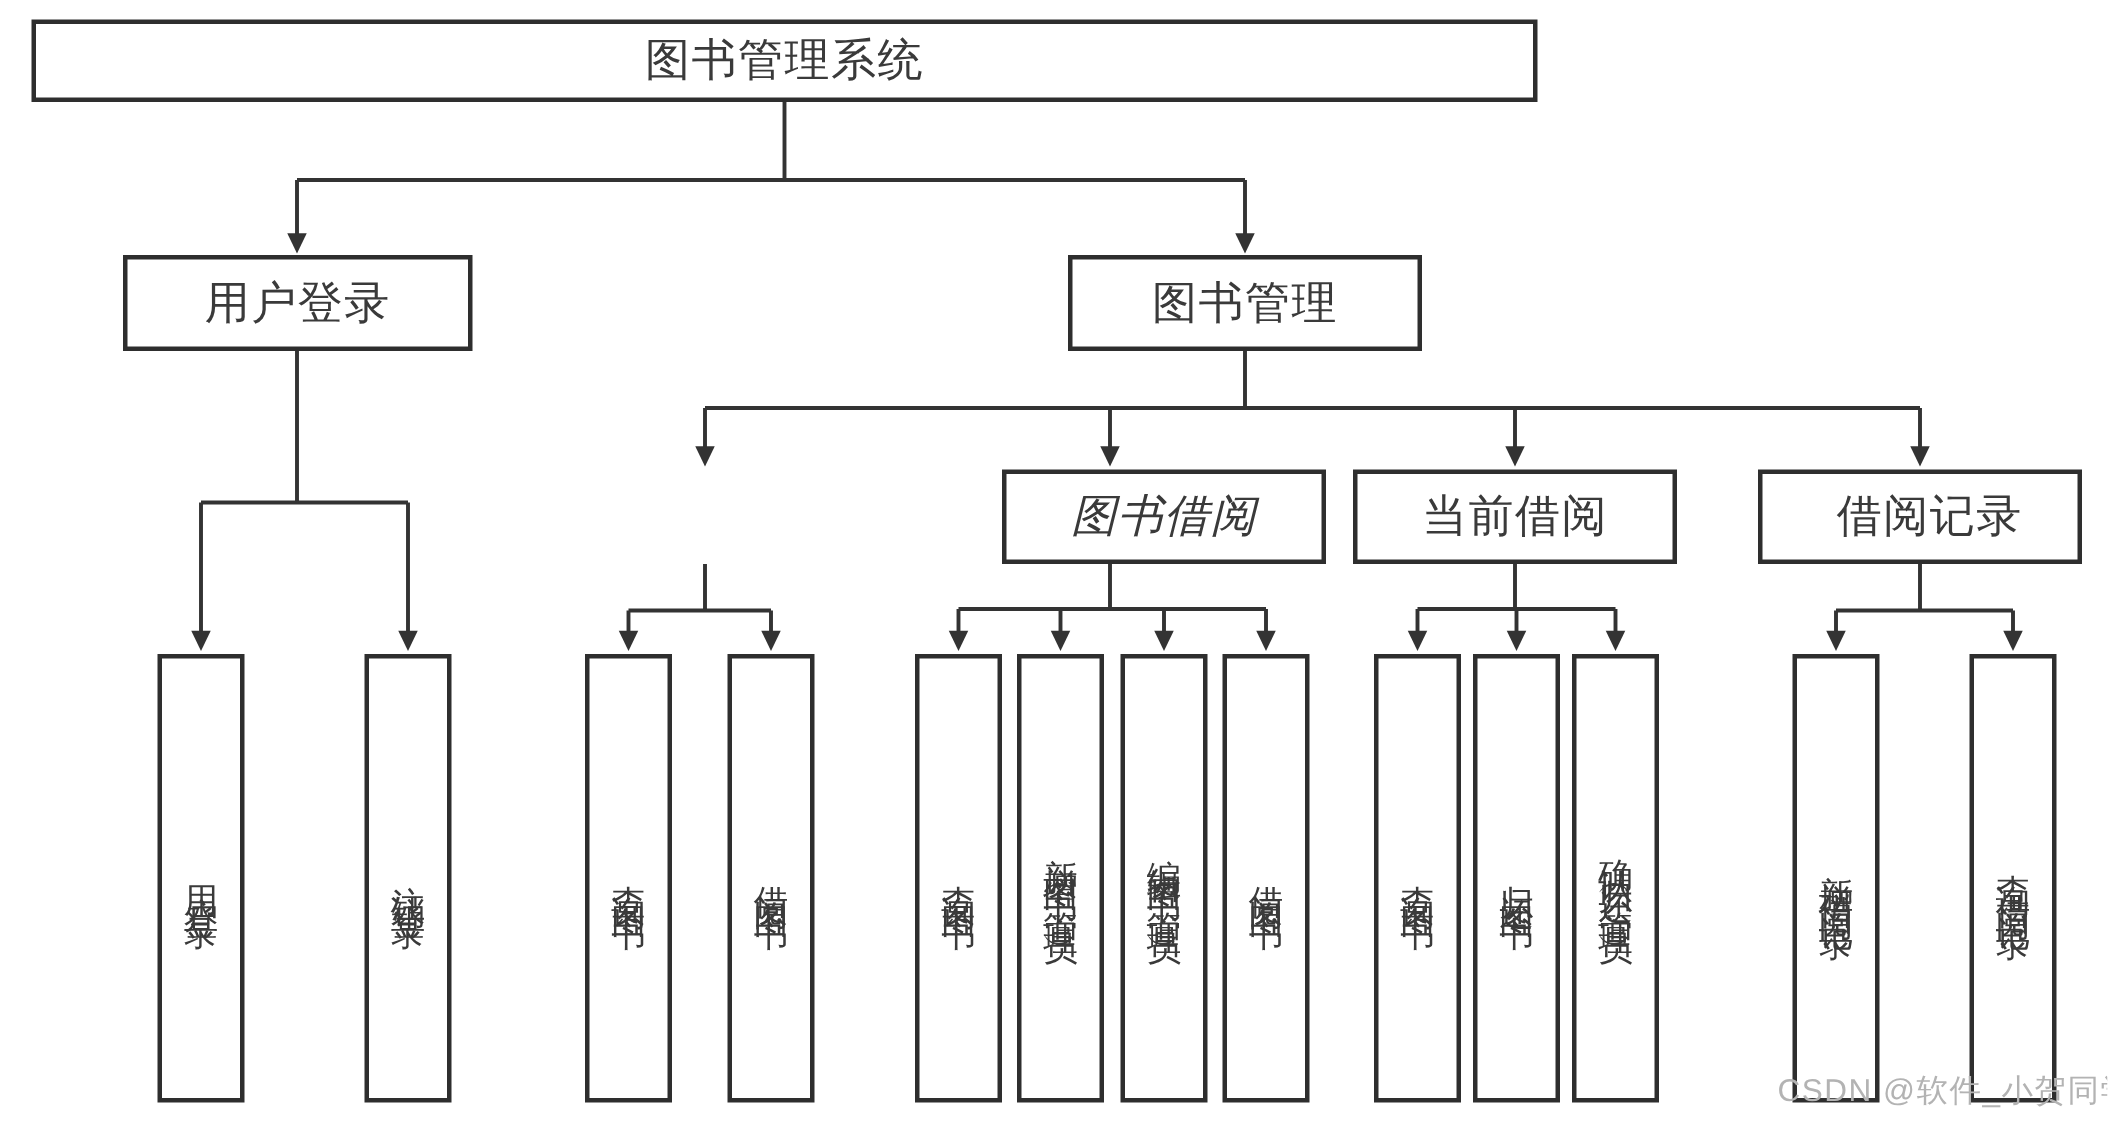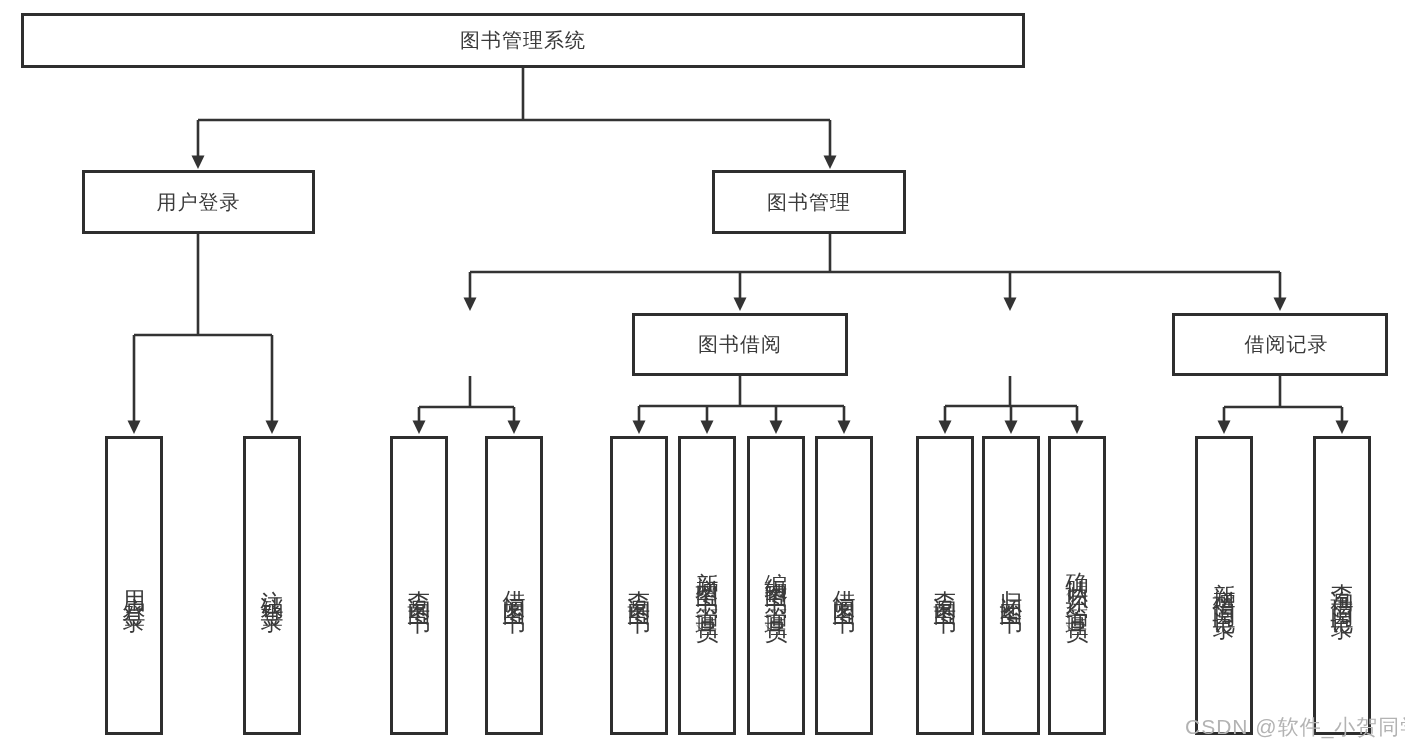--- a/index.html
+++ b/index.html
@@ -29,37 +29,37 @@
     background: #ffffff;
     border: 3px solid #2e2e2e;
     color: #3a3a3a;
     display: flex;
     align-items: center;
     justify-content: center;
     text-align: center;
     white-space: nowrap;
   }
   .hnode {
-    font-size: 20px;
+    font-size: 30px;
     letter-spacing: 1px;
   }
   .vnode {
     writing-mode: vertical-rl;
     text-orientation: mixed;
     font-size: 23px;
     letter-spacing: 7px;
     white-space: normal;
     line-height: 1;
   }
   .root  { left: 21px;  top: 13px;  width: 1004px; height: 55px; }
   .lvl2a { left: 82px;  top: 170px; width: 233px;  height: 64px; }
-  .lvl2b { left: 712px; top: 170px; width: 194px;  height: 64px; }
+  .lvl2b { left: 712px; top: 170px; width: 236px;  height: 64px; }
   .lvl3  { top: 313px; height: 63px; width: 216px; }
   .l3a { left: 362px; }
-  .l3b { left: 632px; }
+  .l3b { left: 668px; font-style: italic; }
   .l3c { left: 902px; }
   .l3d { left: 1172px; padding-left: 13px; }
   .leaf { top: 436px; height: 299px; width: 58px; }
   .lfA1 { left: 105px; }
   .lfA2 { left: 243px; }
   .lfB1 { left: 390px; }
   .lfB2 { left: 485px; }
   .lfC1 { left: 610px; }
   .lfC2 { left: 678px; }
   .lfC3 { left: 747px; }
@@ -117,20 +117,21 @@
       <polygon points="1335.5,420.5 1348.5,420.5 1342,434"></polygon>
     </g>
   </svg>
 
   <div class="node hnode root">图书管理系统</div>
 
   <div class="node hnode lvl2a">用户登录</div>
   <div class="node hnode lvl2b">图书管理</div>
 
   <div class="node hnode lvl3 l3b">图书借阅</div>
+  <div class="node hnode lvl3 l3c">当前借阅</div>
   <div class="node hnode lvl3 l3d">借阅记录</div>
 
   <div class="node vnode leaf lfA1">用户登录</div>
   <div class="node vnode leaf lfA2">注销登录</div>
 
   <div class="node vnode leaf lfB1">查询图书</div>
   <div class="node vnode leaf lfB2">借阅图书</div>
 
   <div class="node vnode leaf lfC1">查询图书</div>
   <div class="node vnode leaf lfC2">新增图书（管理员）</div>

